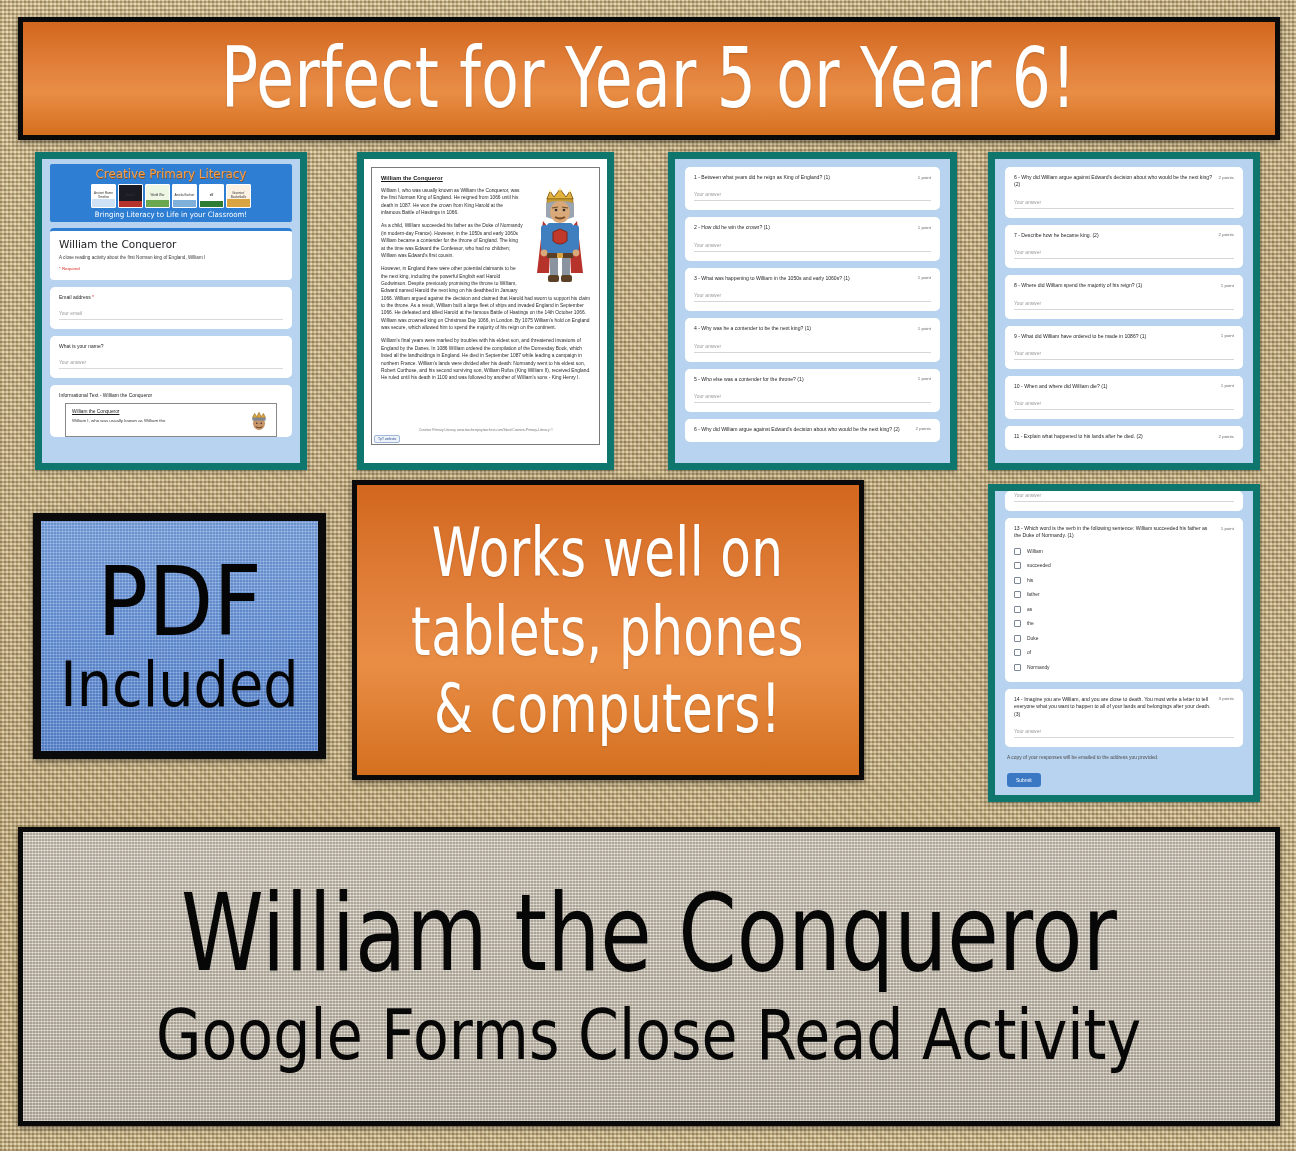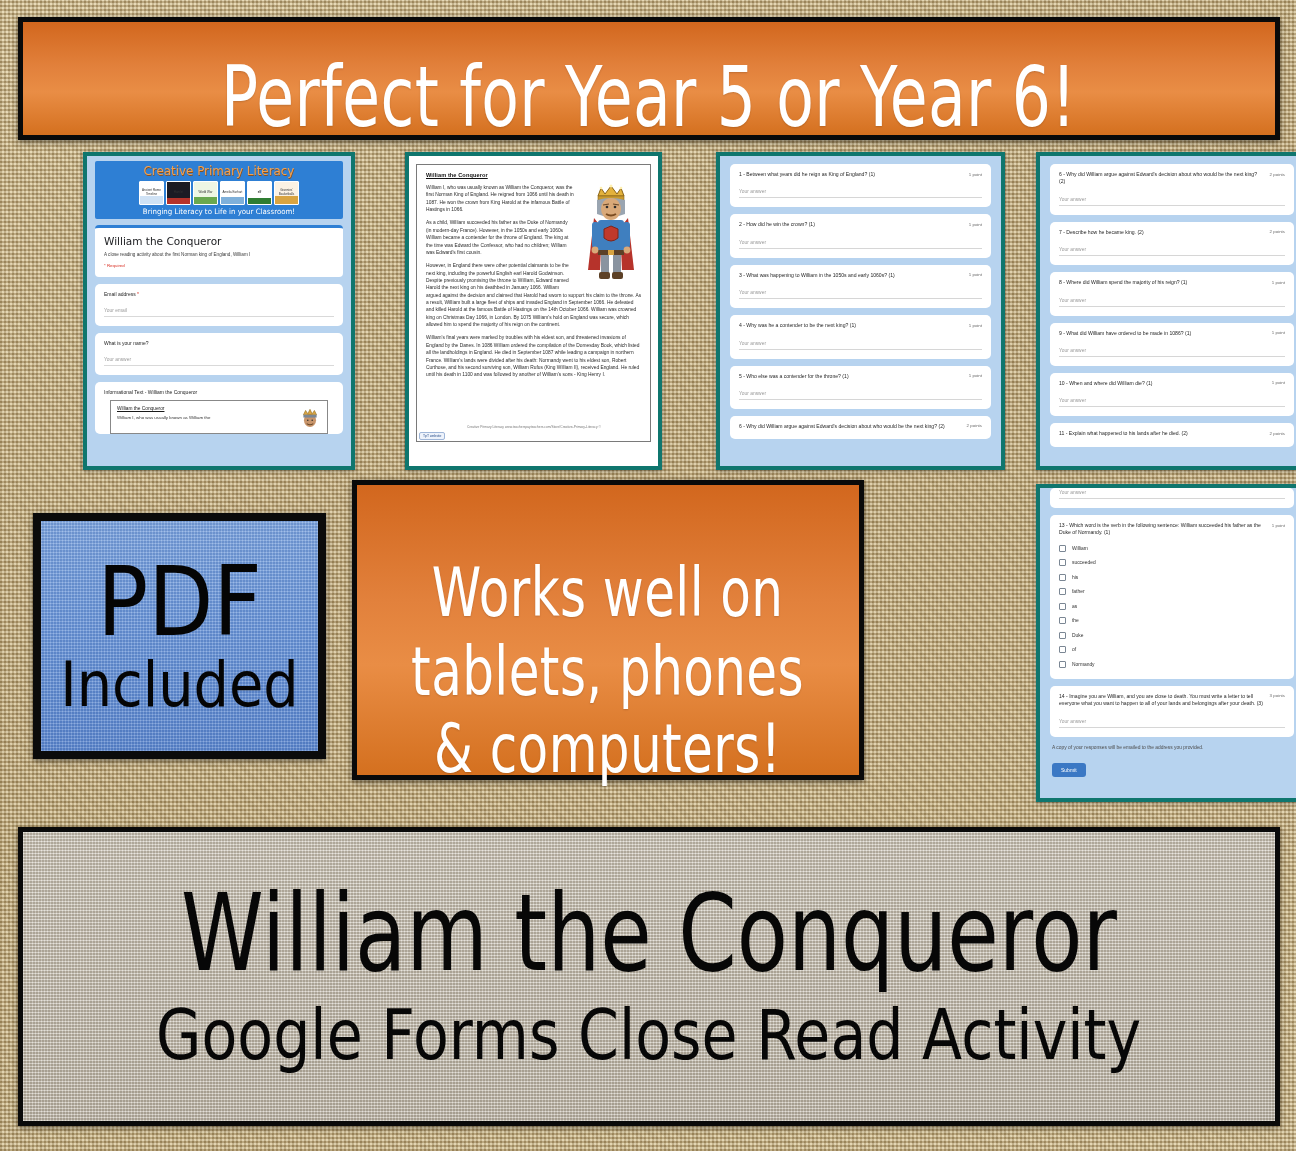--- a/index.html
+++ b/index.html
@@ -17,21 +17,21 @@
       repeating-linear-gradient(45deg, rgba(90,70,36,.10) 0 5px, rgba(228,210,168,.10) 5px 10px),
       linear-gradient(160deg, #d6c295 0%, #c2ab7c 45%, #cfbb8e 100%);
   }
 
   
   .promo-banner {
     position: absolute;
     border: 5px solid #0a0a0a;
     background: linear-gradient(180deg, #d2671e 0%, #e2813c 40%, #e98d45 62%, #d4701f 100%);
     display: flex;
-    align-items: flex-end;
+    align-items: center;
     justify-content: center;
     text-align: center;
     box-shadow: 0 2px 6px rgba(0,0,0,.45);
   }
   .promo-banner .promo-text {
     color: #ffffff;
     font-family: "DejaVu Sans", sans-serif;
     font-weight: 400;
     letter-spacing: .5px;
     line-height: 1.02;
@@ -91,25 +91,24 @@
   }
   #banner-title .title-sub {
     font-family: "DejaVu Sans", sans-serif;
     font-size: 63px; color: #070707; line-height: 1;
     transform: scaleX(.93) scaleY(1.1);
   }
 
   
   .preview {
     position: absolute;
-    border: 4px solid #0f766e;
+    border: 7px solid #0f766e;
     background: #b7d3ef;
     overflow: hidden;
     box-shadow: 0 1px 4px rgba(0,0,0,.35);
-    margin-left: 48px;
   }
   #preview-cover   { left: 35px;  top: 152px; width: 272px; height: 318px; padding: 5px 8px; }
   #preview-text    { left: 357px; top: 152px; width: 257px; height: 318px; background:#ffffff; padding: 4px; }
   #preview-q1      { left: 668px; top: 152px; width: 289px; height: 318px; padding: 8px 10px; }
   #preview-q2      { left: 988px; top: 152px; width: 272px; height: 318px; padding: 8px 10px; }
   #preview-q3      { left: 988px; top: 484px; width: 272px; height: 318px; padding: 0 10px; }
 
   
   .gf-card {
     background: #ffffff;

